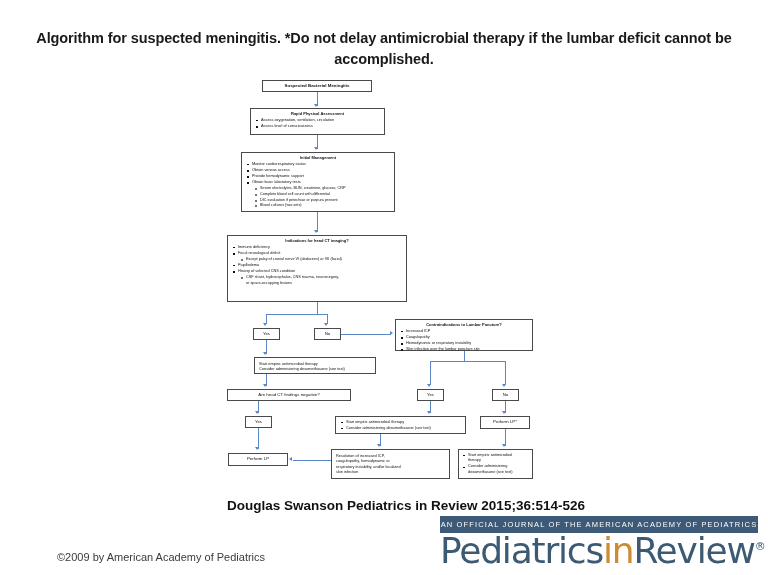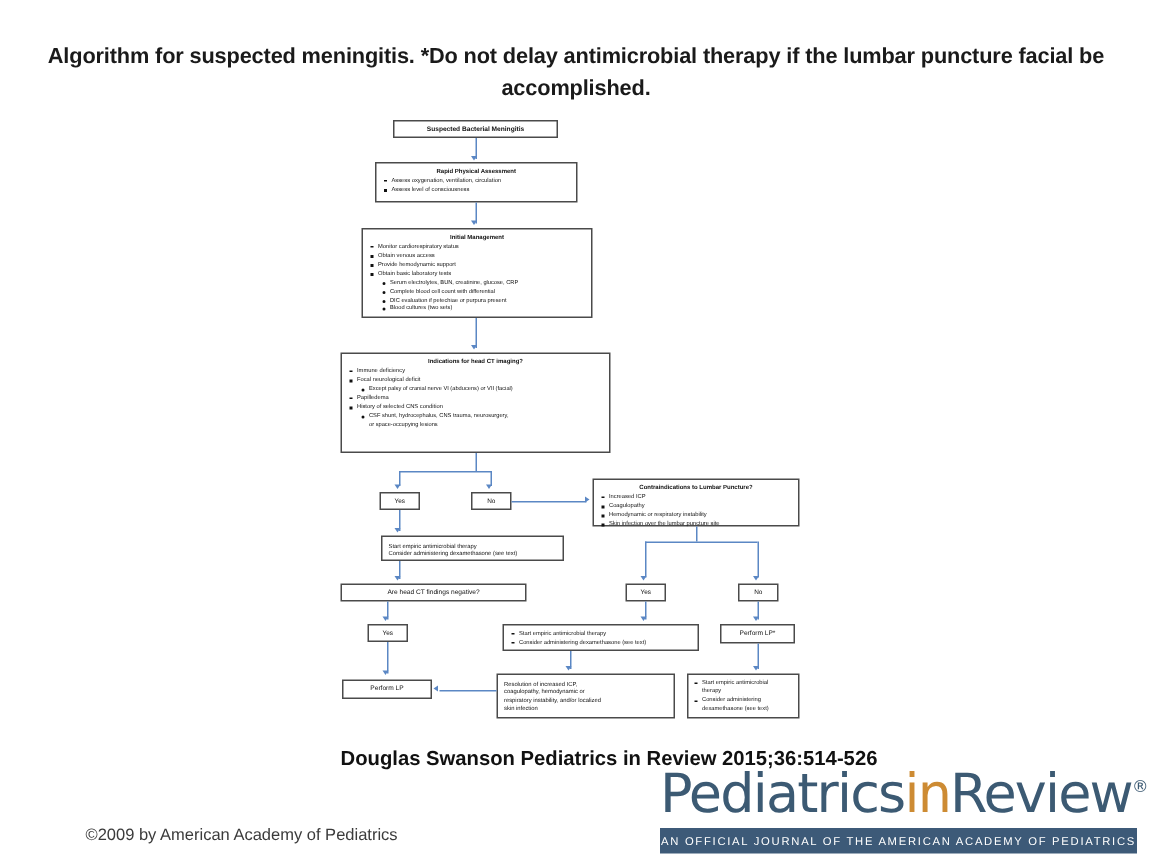--- a/index.html
+++ b/index.html
@@ -214,21 +214,21 @@
     position: absolute;
     left: 57px;
     top: 551px;
     font-size: 11px;
     color: #3b3b3b;
   }
 </style>
 </head>
 <body>
 
-<div id="slide-title">Algorithm for suspected meningitis. *Do not delay antimicrobial therapy if the lumbar puncture facial be accomplished.</div>
+<div id="slide-title">Algorithm for suspected meningitis. *Do not delay antimicrobial therapy if the lumbar deficit cannot be accomplished.</div>
 
 <div id="flowchart">
 
   <div class="node plain" style="left:262px; top:6px; width:110px; height:12px;">
     <span class="lbl" style="font-weight:bold;">Suspected Bacterial Meningitis</span>
   </div>
 
   <div class="vline" style="left:317px; top:18px; height:14px;"></div>
   <div class="arrow-down" style="left:314.4px; top:30px;"></div>
 
@@ -397,17 +397,17 @@
         <span style="display:block;">dexamethasone (see text)</span>
       </li>
     </ul>
   </div>
 
 </div>
 
 <div id="citation">Douglas Swanson Pediatrics in Review 2015;36:514-526</div>
 
 <div id="logo-block">
+  <div id="logo-banner">AN OFFICIAL JOURNAL OF THE AMERICAN ACADEMY OF PEDIATRICS</div>
   <div id="logo-wordmark"><span class="w1">Pediatrics</span><span class="w2">in</span><span class="w3">Review</span><span class="reg">®</span></div>
-  <div id="logo-banner">AN OFFICIAL JOURNAL OF THE AMERICAN ACADEMY OF PEDIATRICS</div>
 </div>
 
 <div id="copyright">©2009 by American Academy of Pediatrics</div>
 
 </body></html>

